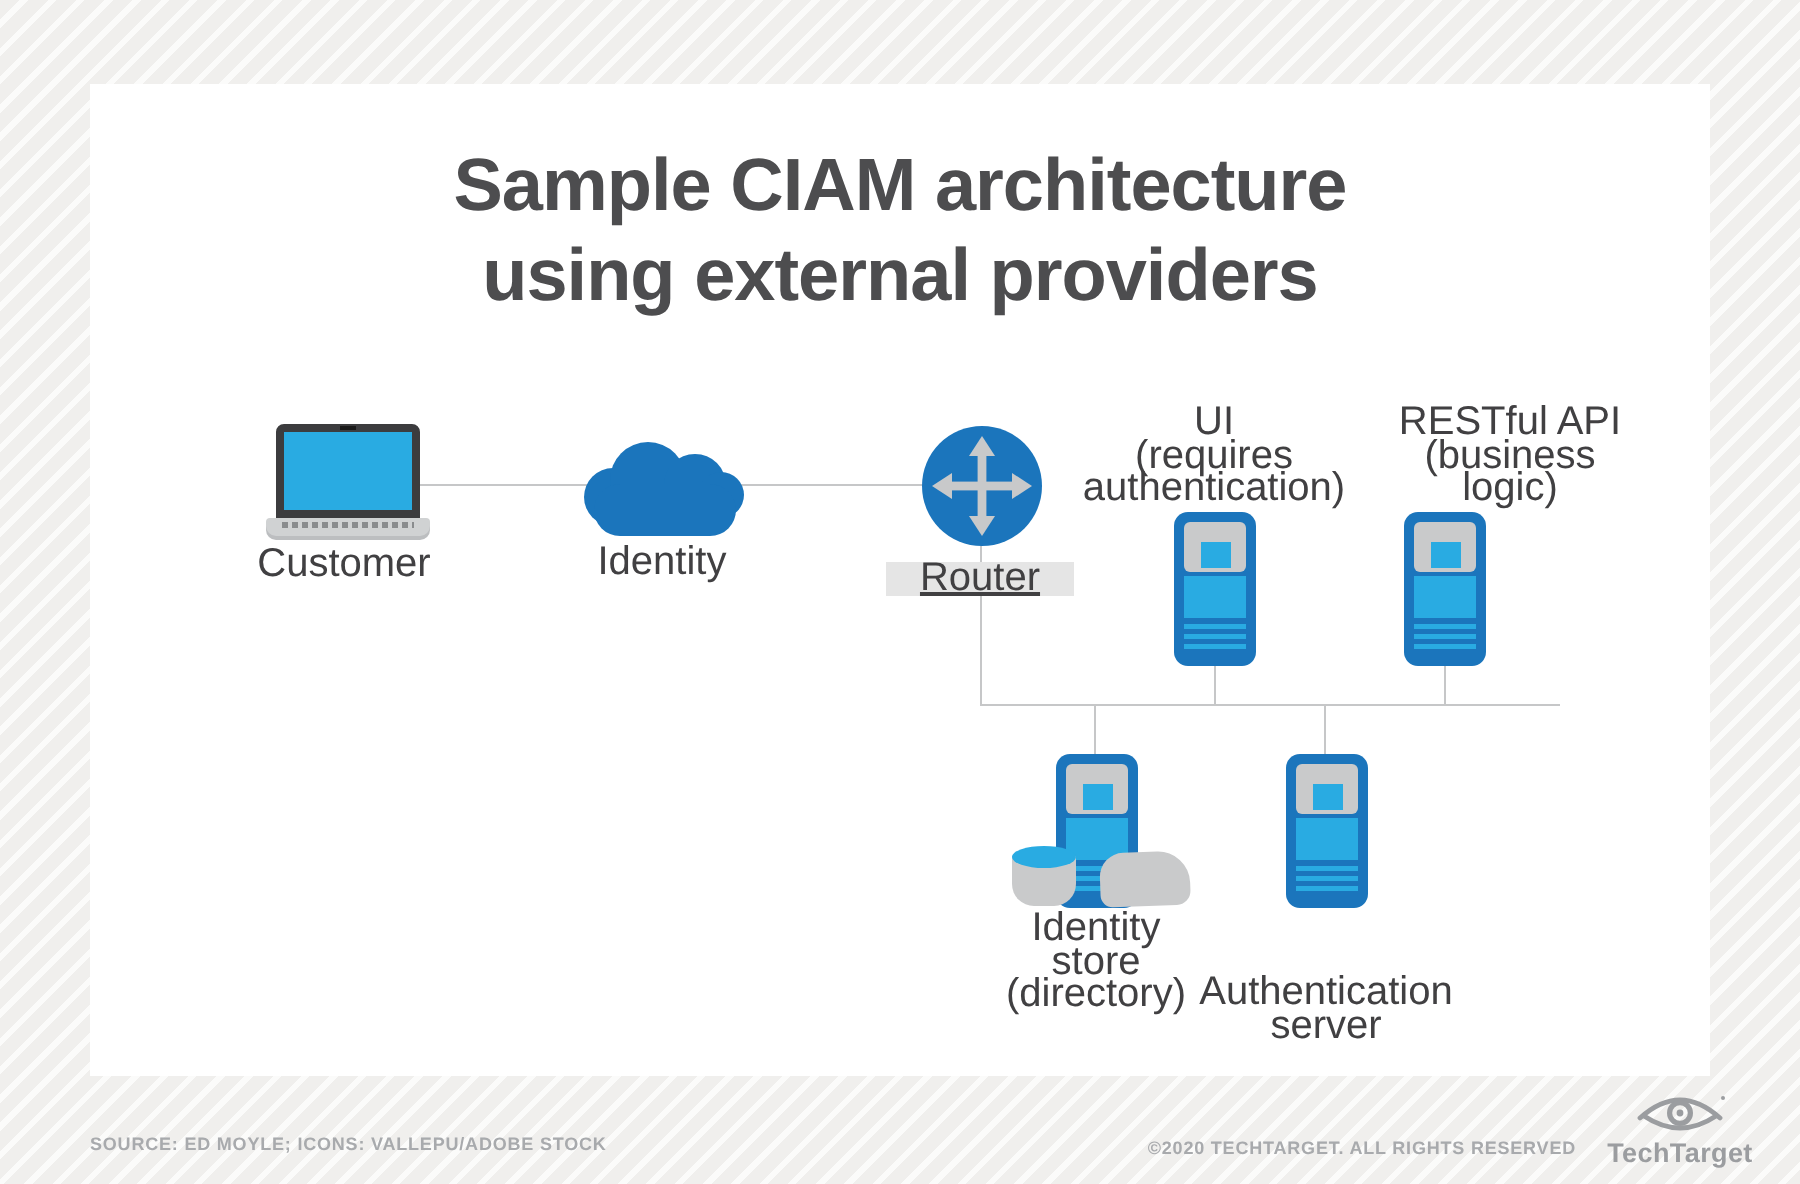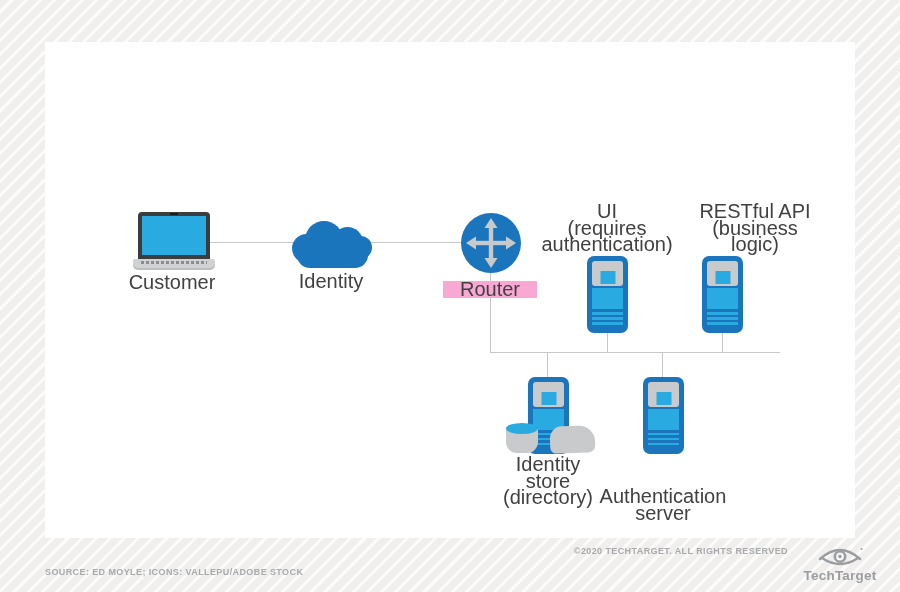--- a/index.html
+++ b/index.html
@@ -19,21 +19,21 @@
     text-align:center;font-size:37px;line-height:45px;font-weight:bold;
     color:#4d4d4f;letter-spacing:-0.5px;white-space:pre-line;
   }
   
   .line{position:absolute;background:#c6c7c8;}
   
   .node-label{
     position:absolute;text-align:center;color:#414042;
     font-size:20px;line-height:16.5px;white-space:pre-line;
   }
-  .router-label{background:#f9a8d4;padding:0 2px;}
+  .router-label{background:#e5e5e5;padding:0 2px;text-decoration:underline;}
   
   .laptop{position:absolute;left:133px;top:212px;width:82px;height:58px;}
   .laptop-screen{
     position:absolute;left:5px;top:0;width:64px;height:39px;
     background:#29abe2;border:4px solid #3c3c3e;border-radius:4px 4px 0 0;
   }
   .laptop-cam{position:absolute;left:37px;top:1px;width:8px;height:2px;background:#1a1a1a;}
   .laptop-base{
     position:absolute;left:0;top:47px;width:82px;height:9px;
     background:#d0d2d3;border-radius:2px 2px 5px 5px;box-shadow:0 2px 0 #bcbec0;
@@ -77,35 +77,37 @@
   .folder{
     position:absolute;left:550px;top:426px;width:45px;height:27px;
     background:#c9cacb;border-radius:12px 16px 7px 6px;transform:rotate(-2deg);
   }
   
   .footer-source{
     position:absolute;left:45px;top:567px;
     font-size:9px;font-weight:bold;letter-spacing:0.4px;color:#a8aaad;
   }
   .footer-copy{
-    position:absolute;left:498px;top:546px;width:290px;text-align:right;
+    position:absolute;left:498px;top:569px;width:290px;text-align:right;
     font-size:9px;font-weight:bold;letter-spacing:0.4px;color:#a8aaad;
   }
   .brand{position:absolute;left:796px;top:546px;width:88px;text-align:center;}
   .brand-name{
     display:block;font-size:13.5px;font-weight:bold;color:#9b9da0;
     letter-spacing:0.2px;margin-top:-2px;
   }
 </style>
 </head>
 <body>
 
 <div class="page">
   <div class="card"></div>
 
+  <h1 class="title">Sample CIAM architecture
+using external providers</h1>
 
   <div class="line" style="left:210px;top:242px;width:252px;height:1px;"></div>
   <div class="line" style="left:490px;top:272px;width:1px;height:81px;"></div>
   <div class="line" style="left:490px;top:352px;width:290px;height:1px;"></div>
   <div class="line" style="left:607px;top:332px;width:1px;height:21px;"></div>
   <div class="line" style="left:722px;top:332px;width:1px;height:21px;"></div>
   <div class="line" style="left:547px;top:352px;width:1px;height:26px;"></div>
   <div class="line" style="left:662px;top:352px;width:1px;height:26px;"></div>
 
   <div class="laptop">

